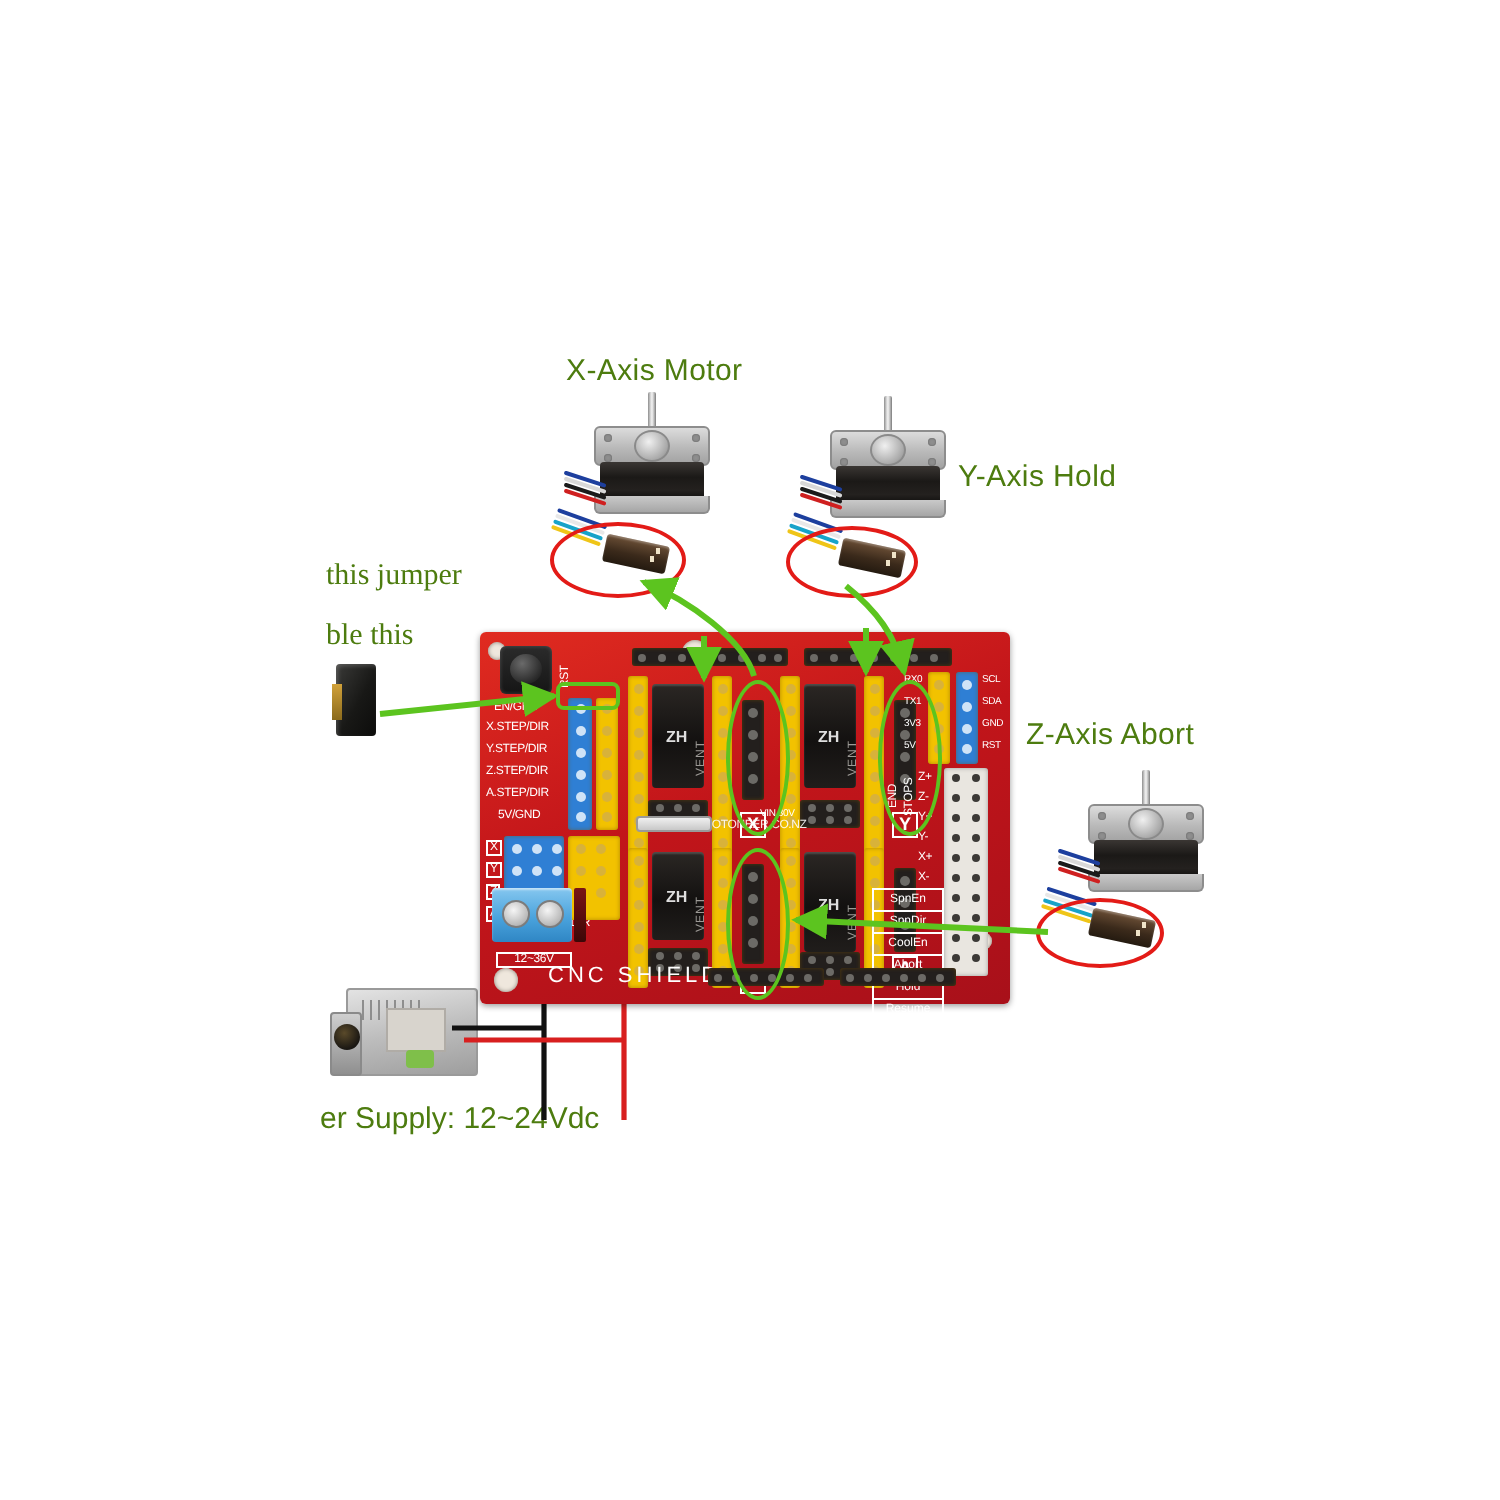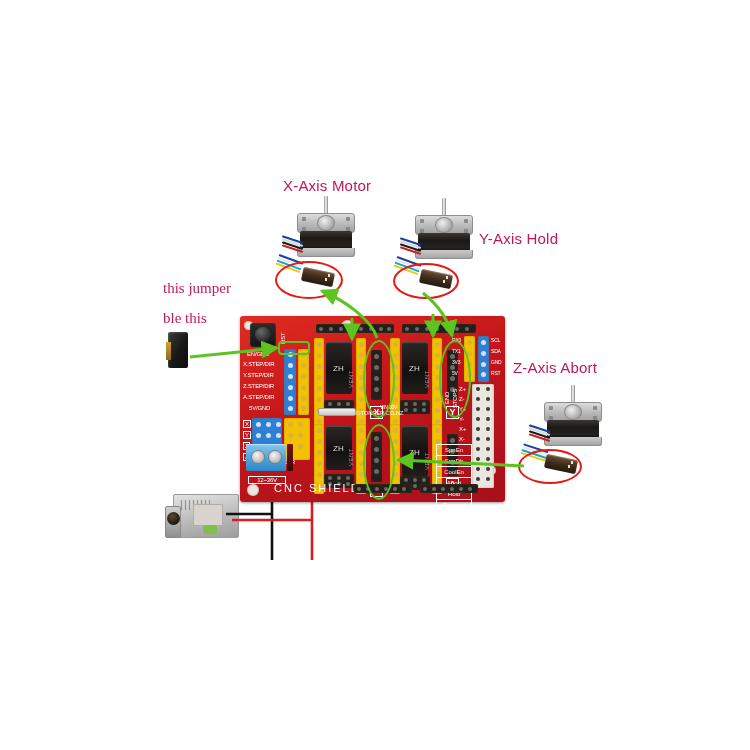--- a/index.html
+++ b/index.html
@@ -1,19 +1,19 @@
 <!DOCTYPE html>
 <html><head>
 <meta charset="utf-8">
 <style>
   html,body{margin:0;padding:0;background:#ffffff;}
   body{width:750px;height:750px;font-family:"Liberation Sans",sans-serif;overflow:hidden;}
   #stage{position:relative;width:750px;height:750px;background:#ffffff;}
 
-  .lbl{position:absolute;color:#be185d;white-space:nowrap;}
+  .lbl{position:absolute;color:#4d7c0f;white-space:nowrap;}
   .lbl-motor{font-size:15px;letter-spacing:.2px;}
   .lbl-serif{font-family:"Liberation Serif",serif;font-size:15px;line-height:17px;}
   .lbl-psu{font-size:15px;}
 
   
   .motor{position:absolute;width:66px;height:62px;}
   .motor .shaft{position:absolute;left:31px;top:0;width:4px;height:22px;background:
       linear-gradient(90deg,#8d8d8d,#dedede 35%,#f3f3f3 50%,#bdbdbd 75%,#7a7a7a);border-radius:1px;}
   .motor .front{position:absolute;left:4px;top:17px;width:58px;height:20px;border-radius:3px;
       background:linear-gradient(180deg,#dcdcdc,#b9b9b9 55%,#a2a2a2);border:1px solid #8d8d8d;box-sizing:border-box;}
@@ -56,21 +56,21 @@
   .hdr.black{background:#231f1d;}
   .hdr .p{position:absolute;background:#d8b23a;border-radius:50%;}
   .hdr.black .p{background:#6c6a66;}
   .hdr.blue .p{background:#cfe3f7;}
   .hdr.white{background:#e9e6e0;box-shadow:inset 0 0 2px rgba(80,80,80,.5);}
   .hdr.white .p{background:#3b3936;}
 
   
   .cap{position:absolute;background:linear-gradient(180deg,#2b2724,#131110 55%,#201d1b);border-radius:2px;
       box-shadow:inset 0 1px 1px rgba(255,255,255,.18);}
-  .cap .zh{position:absolute;color:#dedede;font-size:8px;font-weight:normal;font-family:"Liberation Sans",sans-serif;}
+  .cap .zh{position:absolute;color:#dedede;font-size:8px;font-weight:bold;font-family:"Liberation Sans",sans-serif;}
   .cap .vent{position:absolute;color:#9d9a96;font-size:6px;letter-spacing:.5px;transform:rotate(-90deg);transform-origin:left top;}
 
   
   .silk{position:absolute;color:#ffffff;font-size:6px;font-family:"Liberation Sans",sans-serif;white-space:nowrap;letter-spacing:-.2px;}
   .silk.tiny{font-size:5px;}
   .silk.box{border:1px solid #ffffff;padding:0 1px;}
   .silk.rot{transform:rotate(-90deg);transform-origin:left top;}
   .silkbig{position:absolute;color:#ffffff;font-size:11px;letter-spacing:2px;font-family:"Liberation Sans",sans-serif;}
   .axisbox{position:absolute;border:1px solid #ffffff;color:#ffffff;font-size:9px;font-weight:bold;
       width:11px;height:11px;text-align:center;line-height:11px;font-family:"Liberation Sans",sans-serif;}
@@ -117,20 +117,21 @@
 
 <div id="stage">
 
   <div class="lbl lbl-motor" style="left:283px;top:177px;">X-Axis Motor</div>
   <div class="lbl lbl-motor" style="left:479px;top:230px;">Y-Axis Hold</div>
   <div class="lbl lbl-motor" style="left:513px;top:359px;">Z-Axis Abort</div>
 
   <div class="lbl lbl-serif" style="left:163px;top:280px;">this jumper</div>
   <div class="lbl lbl-serif" style="left:163px;top:310px;">ble this</div>
 
+  <div class="lbl lbl-psu" style="left:160px;top:551px;">er Supply: 12~24Vdc</div>
 
   <div class="motor" style="left:293px;top:196px;">
     <div class="shaft"></div>
     <div class="front"></div>
     <div class="hub"></div>
     <div class="screw" style="left:9px;top:21px;"></div>
     <div class="screw" style="left:53px;top:21px;"></div>
     <div class="screw" style="left:9px;top:31px;"></div>
     <div class="screw" style="left:53px;top:31px;"></div>
     <div class="body"></div>

